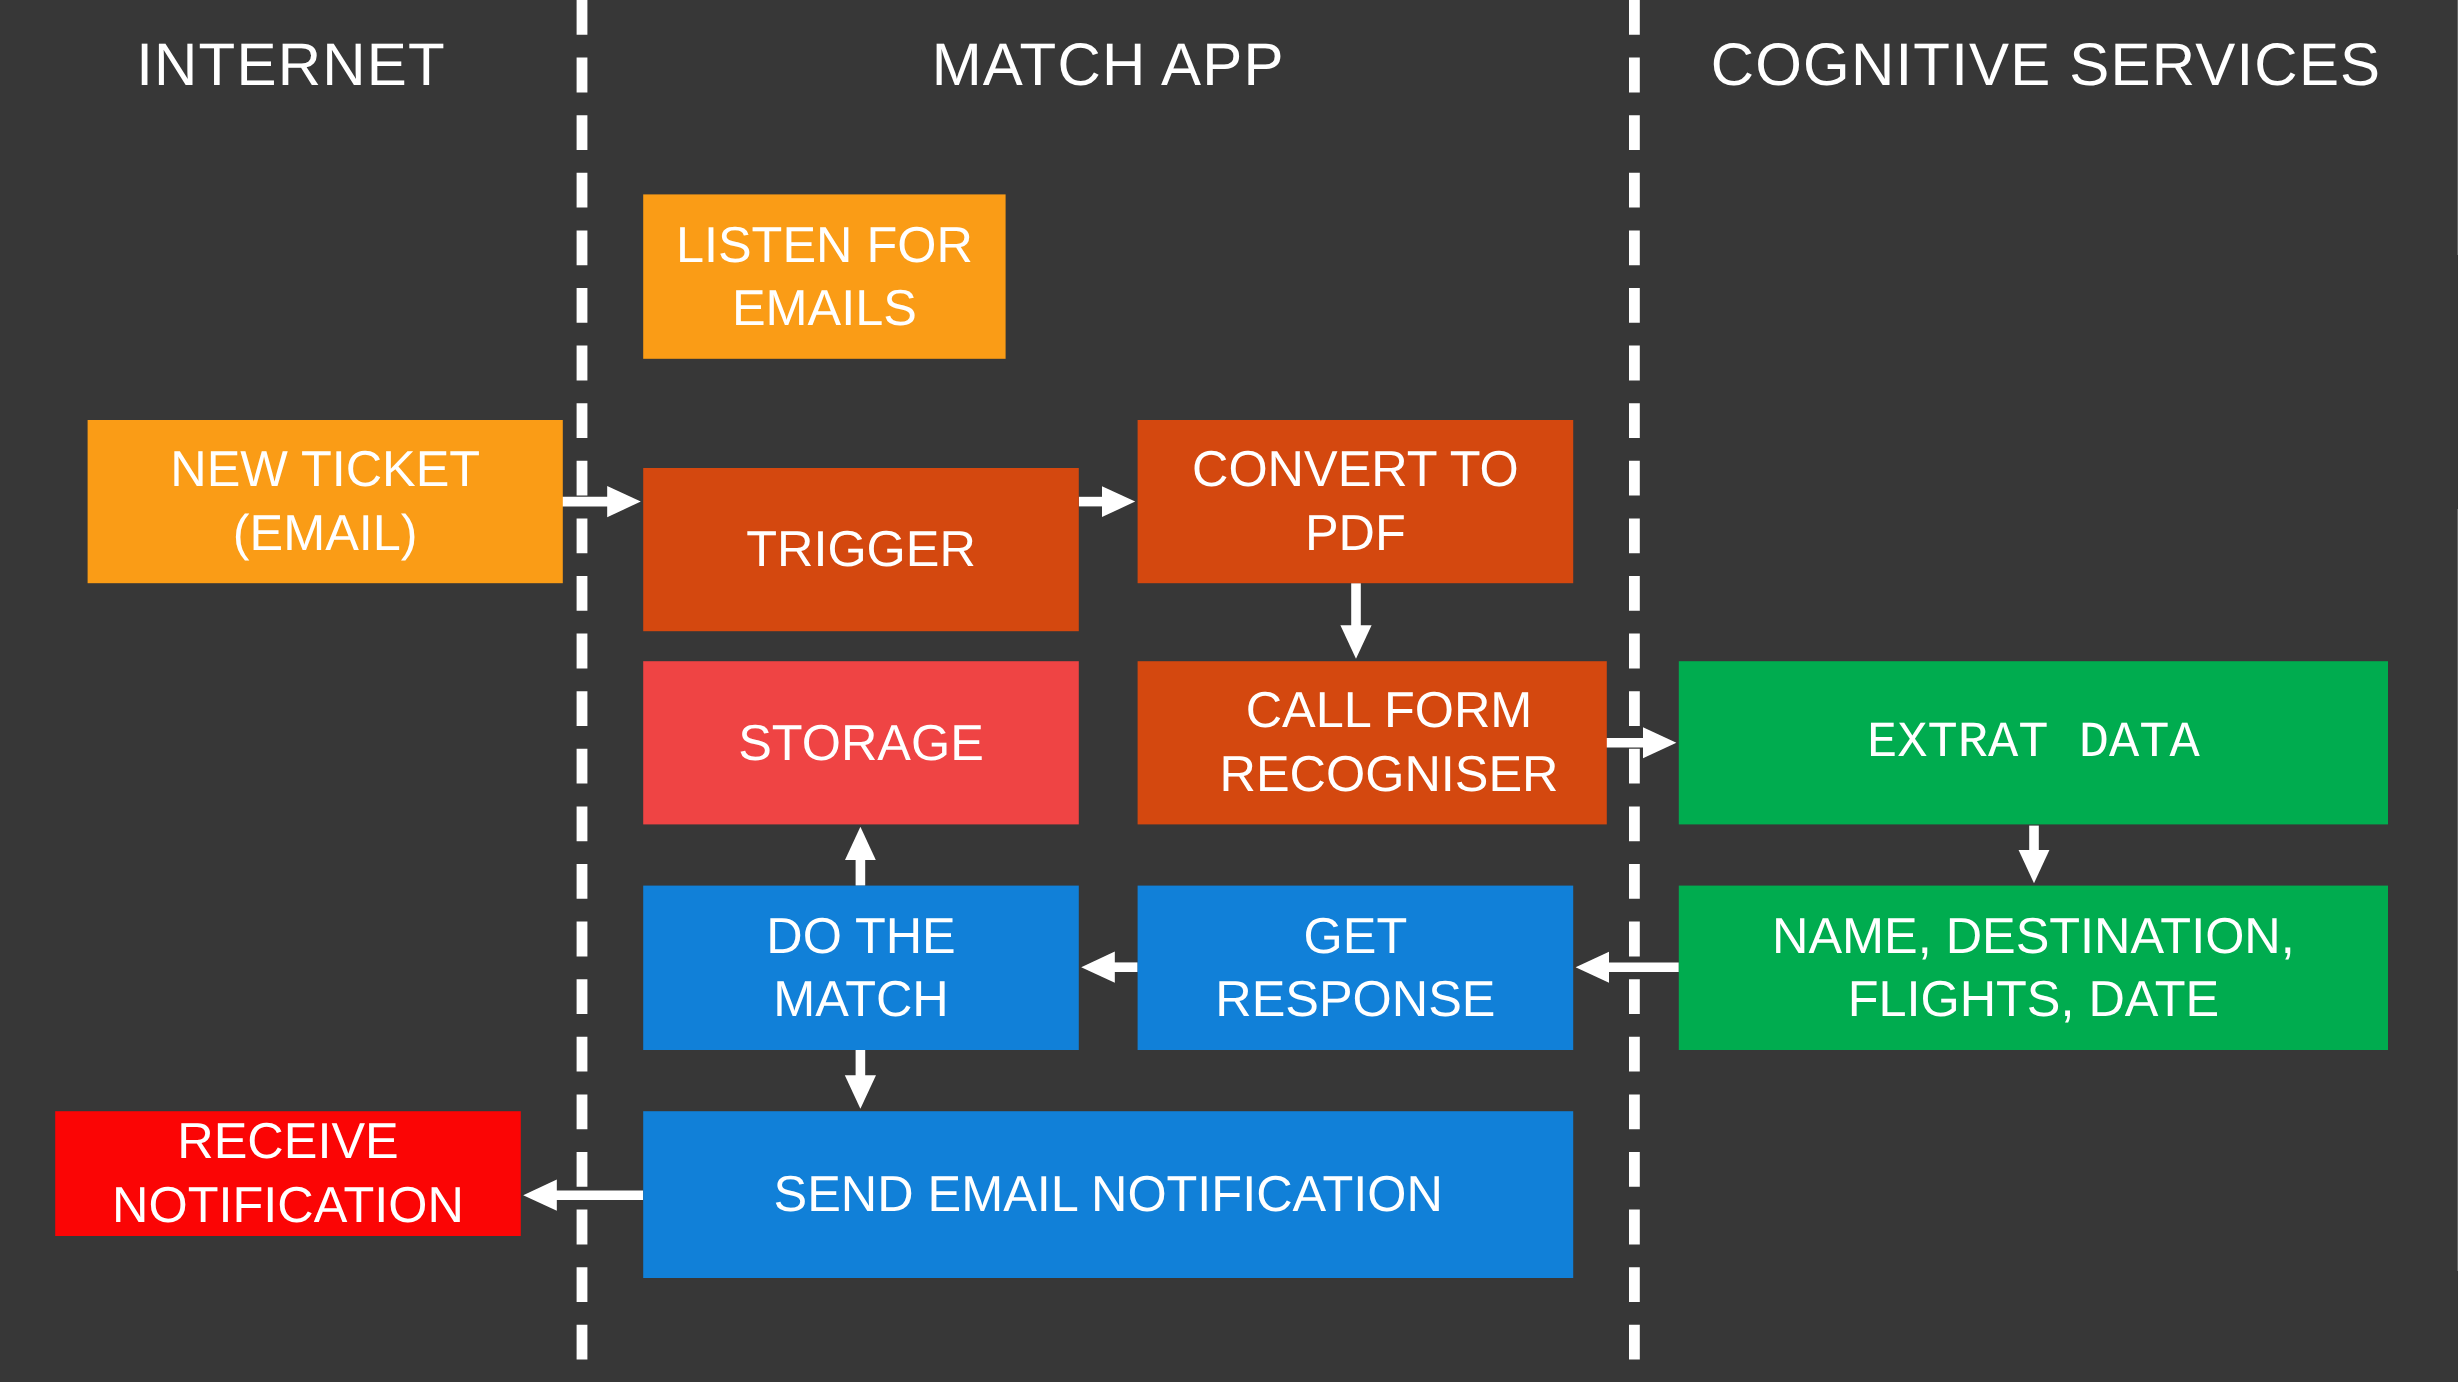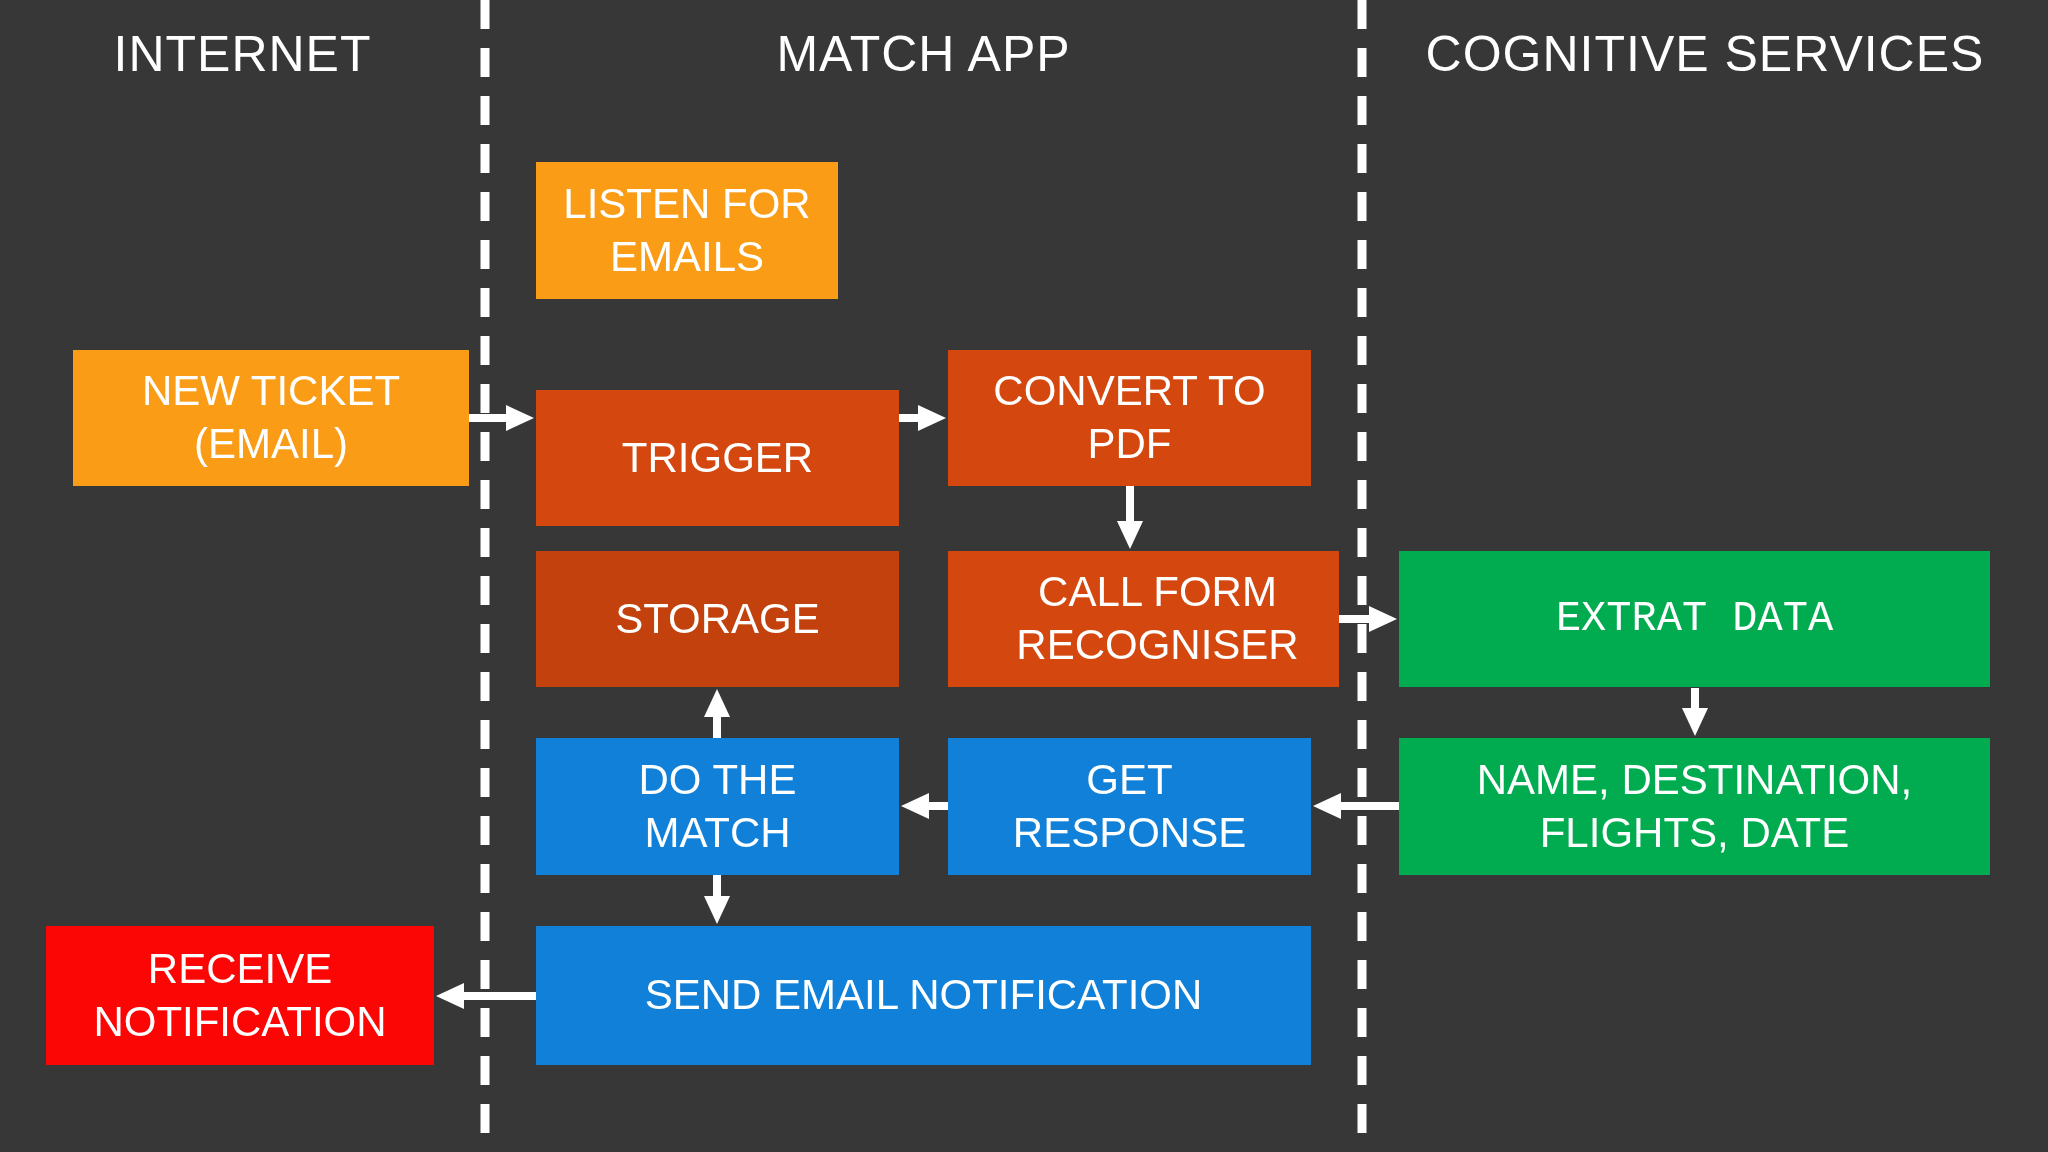--- a/index.html
+++ b/index.html
@@ -55,21 +55,21 @@
   .n-listen       { left: 536px;  top: 162px; width: 302px; height: 137px; }
   .n-new-ticket   { left: 33px;   top: 350px; width: 396px; height: 136px; margin-left: 40px; }
   .n-trigger      { left: 536px;  top: 350px; width: 363px; height: 136px; }
   .n-convert      { left: 948px;  top: 350px; width: 363px; height: 136px; }
   .n-storage      { left: 536px;  top: 551px; width: 363px; height: 136px; }
   .n-call-form    { left: 948px;  top: 551px; width: 363px; height: 136px; }
   .n-extrat       { left: 1399px; top: 551px; width: 591px; height: 136px; font-family: Liberation Mono, monospace; }
   .n-do-match     { left: 536px;  top: 738px; width: 363px; height: 137px; }
   .n-get-response { left: 948px;  top: 738px; width: 363px; height: 137px; }
   .n-name-dest    { left: 1399px; top: 738px; width: 591px; height: 137px; align-items: center; }
-  .n-receive      { left: 46px;   top: 926px; width: 388px; height: 139px; justify-content: center; }
+  .n-receive      { left: 46px;   top: 926px; width: 388px; height: 104px; justify-content: center; }
   .n-send         { left: 536px;  top: 926px; width: 775px; height: 139px; }
 </style>
 </head>
 <body>
 
 <div class="canvas" style="background: rgb(55, 55, 55); color: rgb(255, 255, 255);">
 
   <svg class="overlay" viewBox="0 0 2048 1152">
     <defs>
       <marker id="ah" markerUnits="userSpaceOnUse" markerWidth="30" markerHeight="28" refX="2" refY="13" orient="auto">
@@ -104,21 +104,21 @@
     <span class="label">NEW TICKET
 (EMAIL)</span>
   </div>
   <div class="node n-trigger" style="background: rgb(212, 72, 15); margin-top: 40px;">
     <span class="label">TRIGGER</span>
   </div>
   <div class="node n-convert" style="background: rgb(212, 72, 15);">
     <span class="label">CONVERT TO
 PDF</span>
   </div>
-  <div class="node n-storage" style="background: #c2410c;">
+  <div class="node n-storage" style="background: #ef4444;">
     <span class="label">STORAGE</span>
   </div>
   <div class="node n-call-form" style="background: rgb(212, 72, 15); padding-left: 28px;">
     <span class="label">CALL FORM
 RECOGNISER</span>
   </div>
   <div class="node n-extrat" style="background: rgb(0, 172, 79);">
     <span class="label">EXTRAT DATA</span>
   </div>
   <div class="node n-do-match" style="background: rgb(17, 128, 216);">

